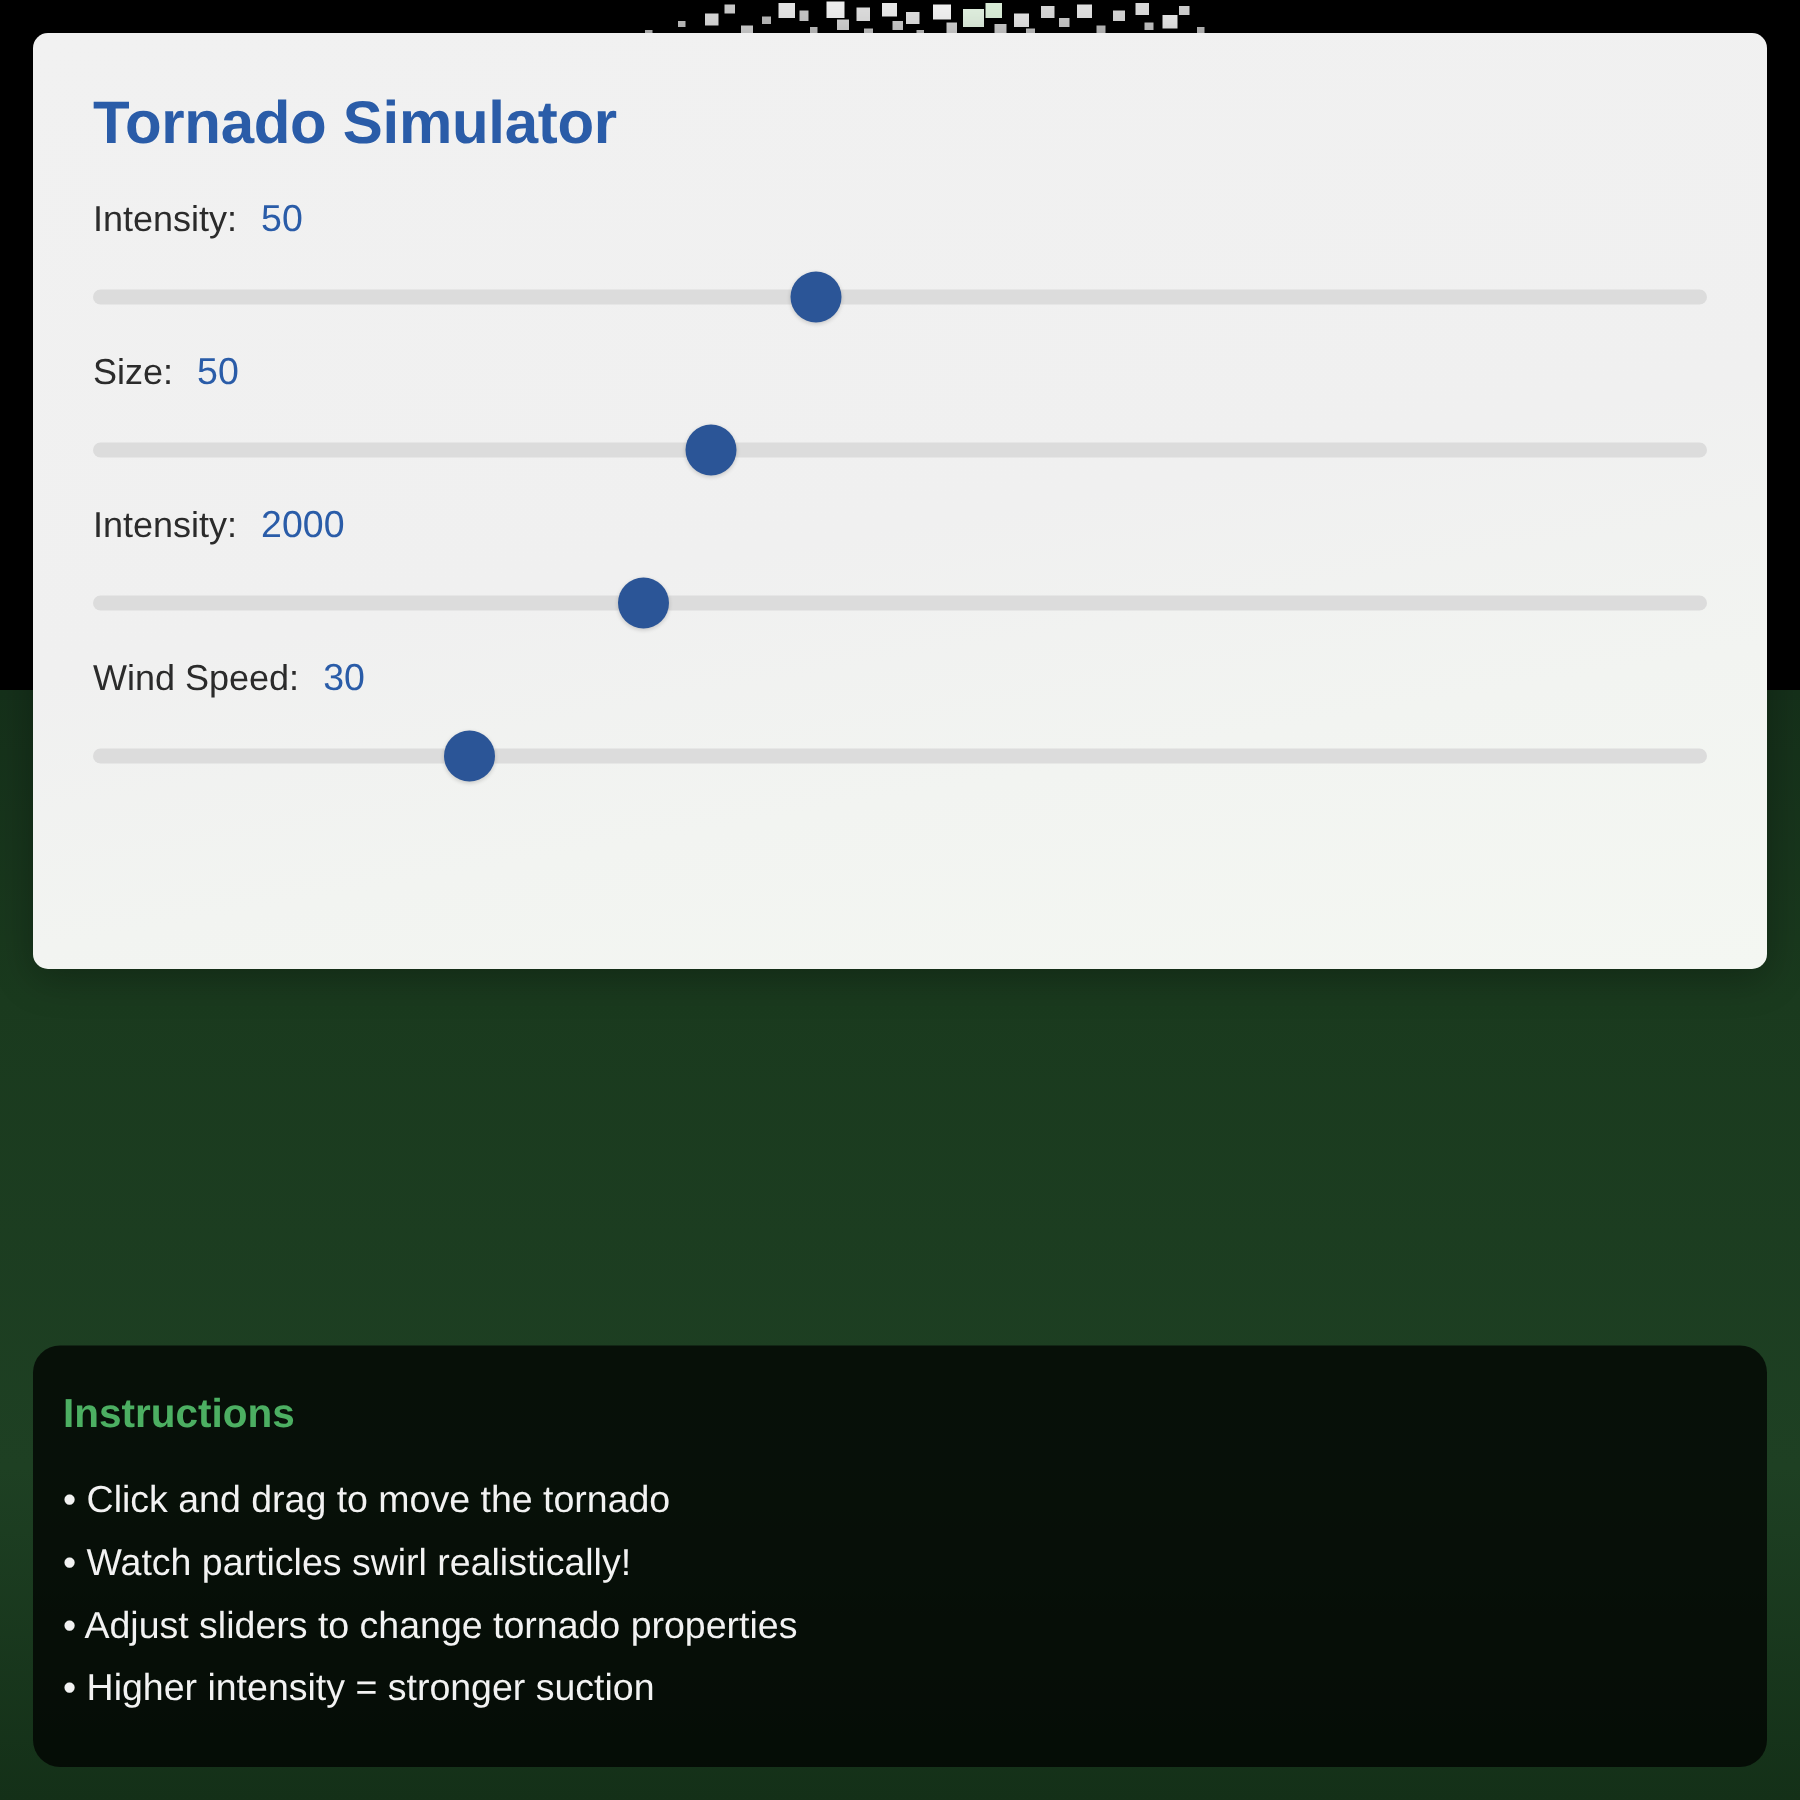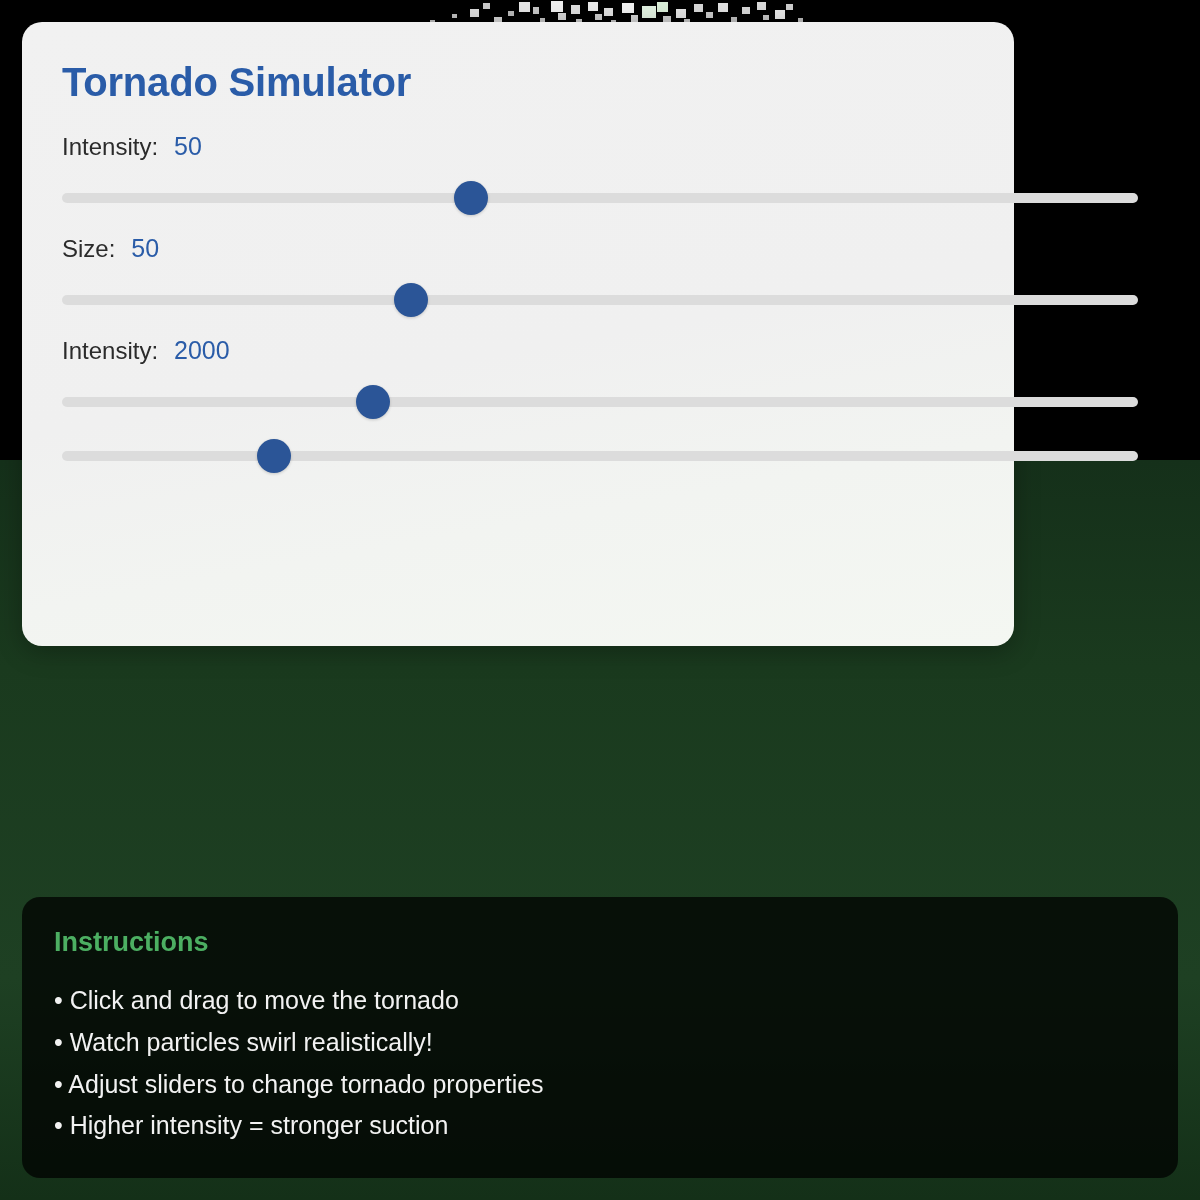--- a/index.html
+++ b/index.html
@@ -47,23 +47,23 @@
   #particles i {
     position: absolute;
     display: block;
   }
 
   
   #control-card {
     position: absolute;
     left: 22px;
     top: 22px;
-    width: 992px;
+    width: 1156px;
     height: 624px;
-    border-radius: 20px;
+    border-radius: 10px;
     background: linear-gradient(170deg,
                 #f1f1f1 0%,
                 #f0f0f0 52%,
                 #f2f4f1 74%,
                 #f4f7f2 100%);
     box-shadow: 0 6px 26px rgba(0,0,0,0.28);
     padding: 38px 40px 0 40px;
   }
 
   #card-title {
@@ -124,21 +124,21 @@
 
   
   #instructions-panel {
     position: absolute;
     left: 22px;
     top: 897px;
     width: 1156px;
     height: 281px;
     border-radius: 18px;
     background: rgba(0,0,0,0.74);
-    padding: 30px 32px 0 32px;
+    padding: 30px 32px 0 20px;
   }
 
   #instructions-title {
     font-size: 27px;
     font-weight: bold;
     color: #4caf62;
     margin-bottom: 22px;
   }
 
   .instruction-line {
@@ -224,20 +224,24 @@
         <span class="slider-label">Intensity:</span>
         <span class="slider-value">2000</span>
       </div>
       <div class="slider-track-wrap">
         <div class="slider-track"></div>
         <div class="slider-thumb" style="left: 34.1%;"></div>
       </div>
     </div>
 
     <div class="slider-group">
+      <div class="slider-label-row">
+        <span class="slider-label">Wind Speed:</span>
+        <span class="slider-value">30</span>
+      </div>
       <div class="slider-track-wrap">
         <div class="slider-track"></div>
         <div class="slider-thumb" style="left: 23.3%;"></div>
       </div>
     </div>
 
   </div>
 
   <div id="instructions-panel">
     <div id="instructions-title">Instructions</div>

